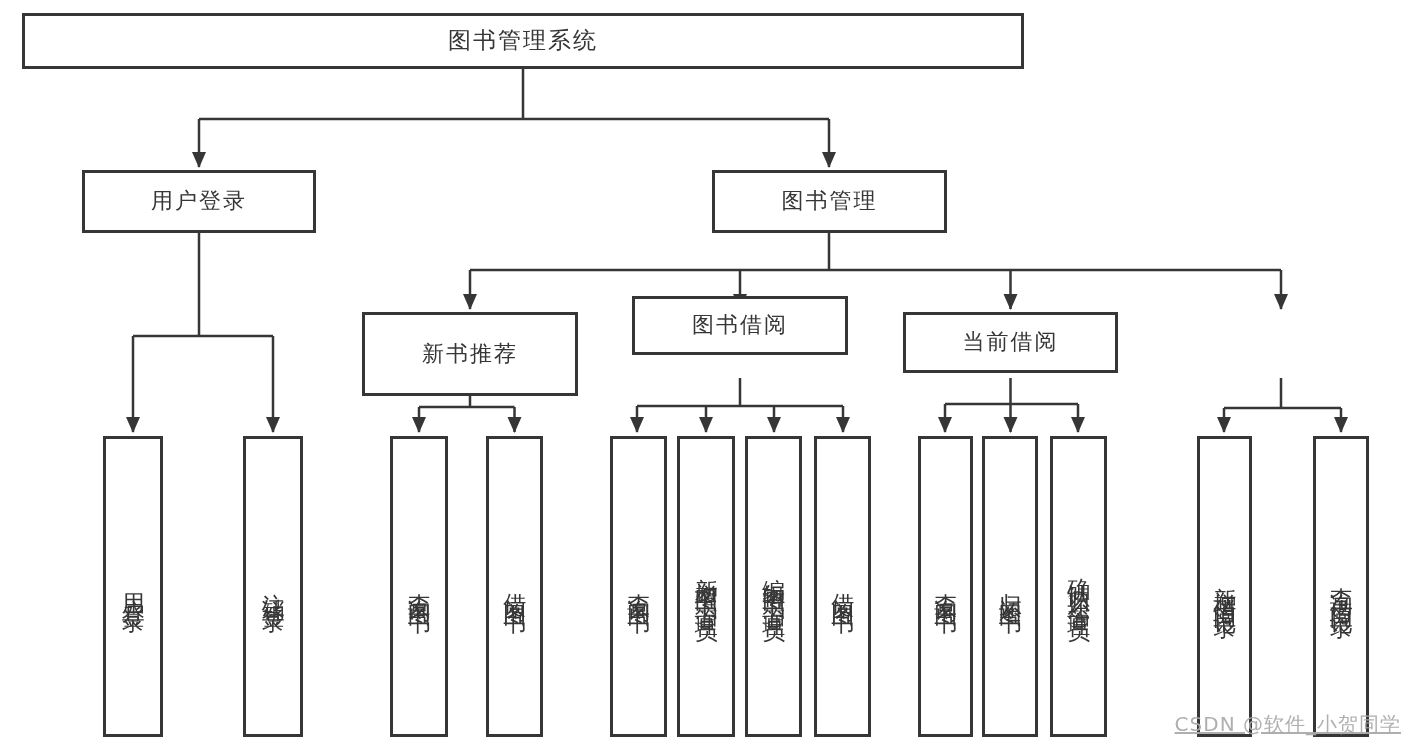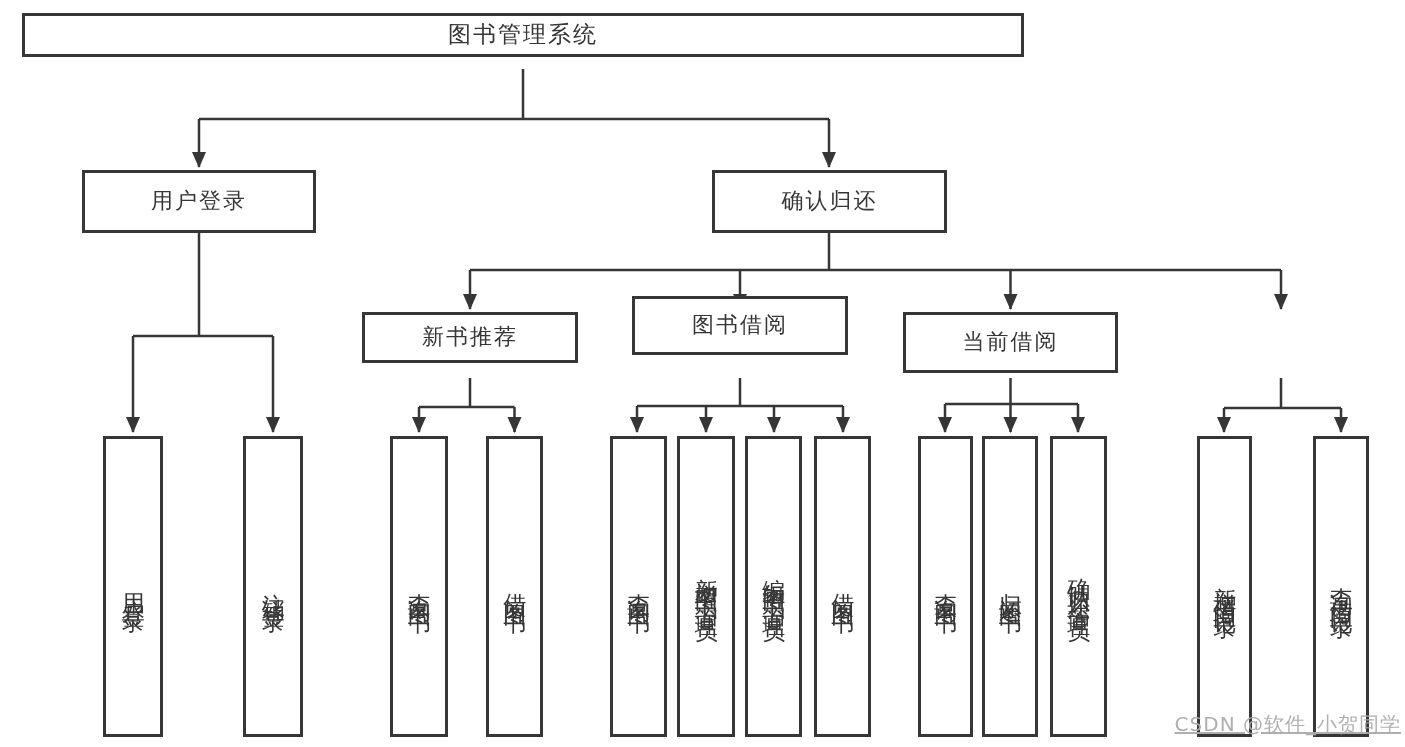--- a/index.html
+++ b/index.html
@@ -94,32 +94,32 @@
     <path d="M843,406 V432" fill="none" stroke="#363636" stroke-width="2.5" marker-end="url(#arrow)"></path>
 
     <path d="M945,404 V432" fill="none" stroke="#363636" stroke-width="2.5" marker-end="url(#arrow)"></path>
     <path d="M1010.5,404 V432" fill="none" stroke="#363636" stroke-width="2.5" marker-end="url(#arrow)"></path>
     <path d="M1078,404 V432" fill="none" stroke="#363636" stroke-width="2.5" marker-end="url(#arrow)"></path>
 
     <path d="M1224,408 V432" fill="none" stroke="#363636" stroke-width="2.5" marker-end="url(#arrow)"></path>
     <path d="M1341,408 V432" fill="none" stroke="#363636" stroke-width="2.5" marker-end="url(#arrow)"></path>
   </svg>
 
-  <div class="node root" style="left:22px; top:13px; width:1002px; height:44px;">
+  <div class="node root" style="left:22px; top:13px; width:1002px; height:56px;">
     <span class="label">图书管理系统</span>
   </div>
 
   <div class="node" style="left:82px; top:170px; width:234px; height:63px;">
     <span class="label">用户登录</span>
   </div>
   <div class="node" style="left:712px; top:170px; width:235px; height:63px;">
-    <span class="label">确认归还</span>
+    <span class="label">图书管理</span>
   </div>
 
-  <div class="node" style="left:362px; top:312px; width:216px; height:51px;">
+  <div class="node" style="left:362px; top:312px; width:216px; height:84px;">
     <span class="label">新书推荐</span>
   </div>
   <div class="node" style="left:632px; top:296px; width:216px; height:59px;">
     <span class="label">图书借阅</span>
   </div>
   <div class="node" style="left:903px; top:312px; width:215px; height:61px;">
     <span class="label">当前借阅</span>
   </div>
 
   <div class="node vbox" style="left:103px; top:436px; width:60px; height:301px;">

